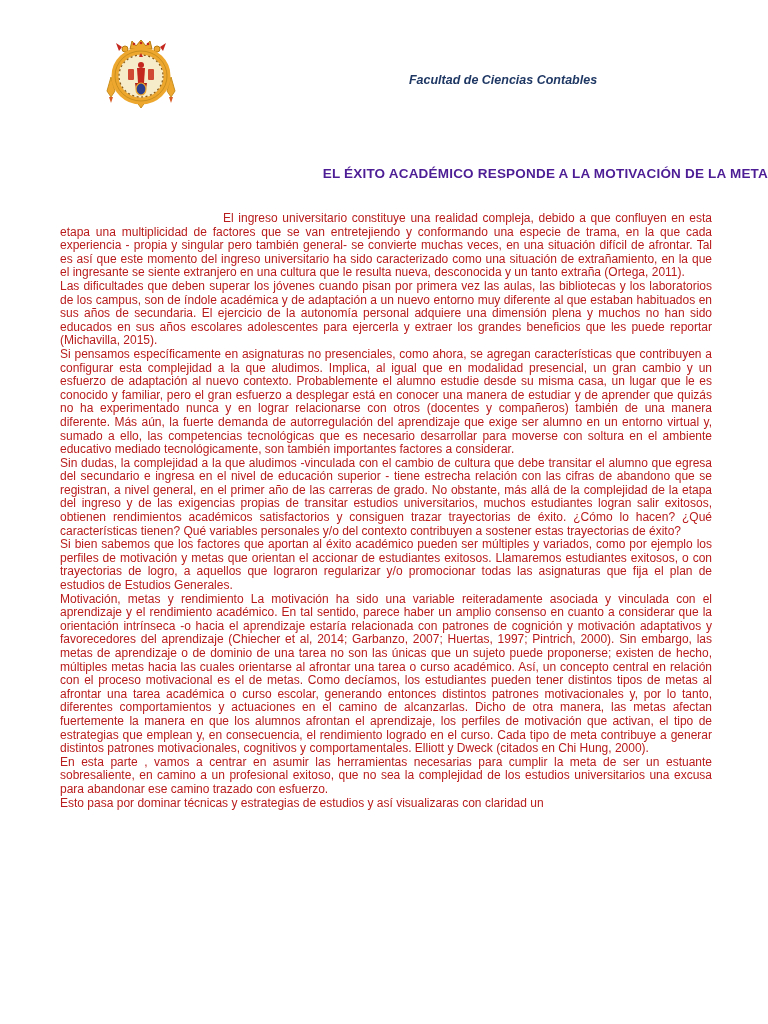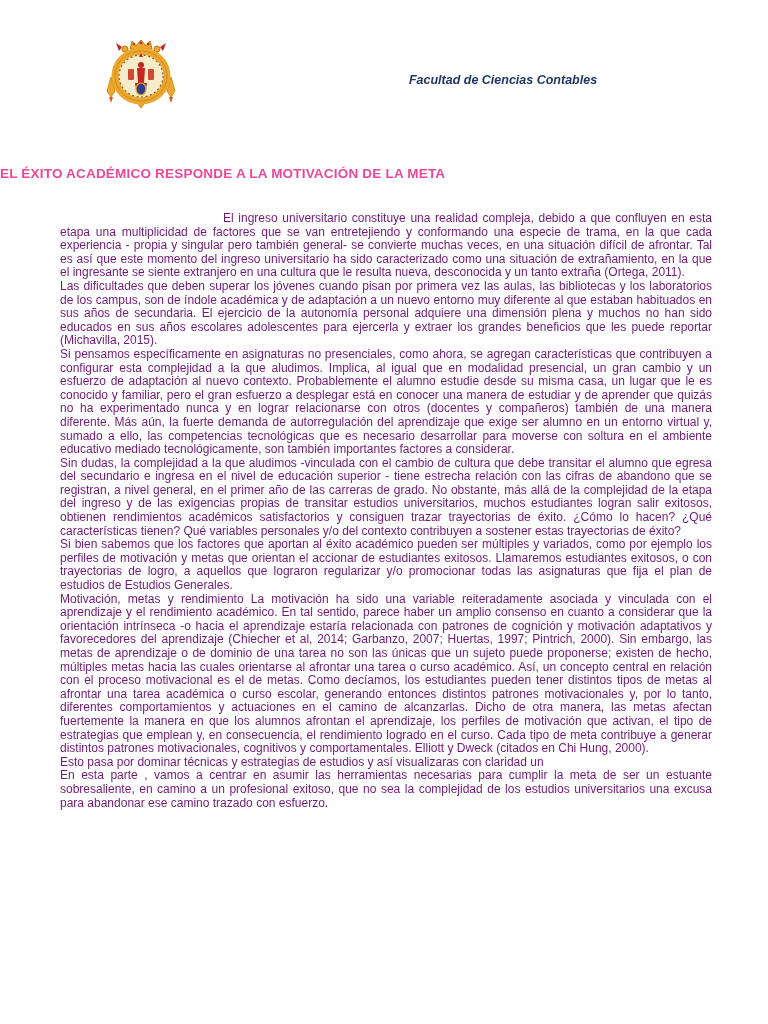--- a/index.html
+++ b/index.html
@@ -30,34 +30,34 @@
     font-size: 12.5px;
     line-height: 14.5px;
     color: #1f3864;
   }
   .doc-title {
     position: absolute;
     left: 0;
     top: 131px;
     width: 100%;
     margin: 0;
-    text-align: left;
+    text-align: right;
     font-size: 13.5px;
     font-weight: bold;
     letter-spacing: 0.2px;
-    color: #ec4899;
+    color: #4c1d95;
   }
   .content {
     position: absolute;
     left: 60px;
     top: 177px;
     width: 652px;
     font-size: 12px;
     line-height: 13.6px;
-    color: #701a75;
+    color: #b91c1c;
     text-align: justify;
   }
   .para { margin: 0; }
   .para.indent-first { text-indent: 163px; }
 </style>
 </head>
 <body>
 
 <div class="page">
 
@@ -105,17 +105,17 @@
 
   <h1 class="doc-title">EL ÉXITO ACADÉMICO RESPONDE A LA MOTIVACIÓN DE LA META</h1>
 
   <div class="content">
     <p class="para indent-first">El ingreso universitario constituye una realidad compleja, debido a que confluyen en esta etapa una multiplicidad de factores que se van entretejiendo y conformando una especie de trama, en la que cada experiencia - propia y singular pero también general- se convierte muchas veces, en una situación difícil de afrontar. Tal es así que este momento del ingreso universitario ha sido caracterizado como una situación de extrañamiento, en la que el ingresante se siente extranjero en una cultura que le resulta nueva, desconocida y un tanto extraña (Ortega, 2011).</p>
     <p class="para">Las dificultades que deben superar los jóvenes cuando pisan por primera vez las aulas, las bibliotecas y los laboratorios de los campus, son de índole académica y de adaptación a un nuevo entorno muy diferente al que estaban habituados en sus años de secundaria. El ejercicio de la autonomía personal adquiere una dimensión plena y muchos no han sido educados en sus años escolares adolescentes para ejercerla y extraer los grandes beneficios que les puede reportar (Michavilla, 2015).</p>
     <p class="para">Si pensamos específicamente en asignaturas no presenciales, como ahora, se agregan características que contribuyen a configurar esta complejidad a la que aludimos. Implica, al igual que en modalidad presencial, un gran cambio y un esfuerzo de adaptación al nuevo contexto. Probablemente el alumno estudie desde su misma casa, un lugar que le es conocido y familiar, pero el gran esfuerzo a desplegar está en conocer una manera de estudiar y de aprender que quizás no ha experimentado nunca y en lograr relacionarse con otros (docentes y compañeros) también de una manera diferente. Más aún, la fuerte demanda de autorregulación del aprendizaje que exige ser alumno en un entorno virtual y, sumado a ello, las competencias tecnológicas que es necesario desarrollar para moverse con soltura en el ambiente educativo mediado tecnológicamente, son también importantes factores a considerar.</p>
     <p class="para">Sin dudas, la complejidad a la que aludimos -vinculada con el cambio de cultura que debe transitar el alumno que egresa del secundario e ingresa en el nivel de educación superior - tiene estrecha relación con las cifras de abandono que se registran, a nivel general, en el primer año de las carreras de grado. No obstante, más allá de la complejidad de la etapa del ingreso y de las exigencias propias de transitar estudios universitarios, muchos estudiantes logran salir exitosos, obtienen rendimientos académicos satisfactorios y consiguen trazar trayectorias de éxito. ¿Cómo lo hacen? ¿Qué características tienen? Qué variables personales y/o del contexto contribuyen a sostener estas trayectorias de éxito?</p>
     <p class="para">Si bien sabemos que los factores que aportan al éxito académico pueden ser múltiples y variados, como por ejemplo los perfiles de motivación y metas que orientan el accionar de estudiantes exitosos. Llamaremos estudiantes exitosos, o con trayectorias de logro, a aquellos que lograron regularizar y/o promocionar todas las asignaturas que fija el plan de estudios de Estudios Generales.</p>
     <p class="para">Motivación, metas y rendimiento La motivación ha sido una variable reiteradamente asociada y vinculada con el aprendizaje y el rendimiento académico. En tal sentido, parece haber un amplio consenso en cuanto a considerar que la orientación intrínseca -o hacia el aprendizaje estaría relacionada con patrones de cognición y motivación adaptativos y favorecedores del aprendizaje (Chiecher et al, 2014; Garbanzo, 2007; Huertas, 1997; Pintrich, 2000). Sin embargo, las metas de aprendizaje o de dominio de una tarea no son las únicas que un sujeto puede proponerse; existen de hecho, múltiples metas hacia las cuales orientarse al afrontar una tarea o curso académico. Así, un concepto central en relación con el proceso motivacional es el de metas. Como decíamos, los estudiantes pueden tener distintos tipos de metas al afrontar una tarea académica o curso escolar, generando entonces distintos patrones motivacionales y, por lo tanto, diferentes comportamientos y actuaciones en el camino de alcanzarlas. Dicho de otra manera, las metas afectan fuertemente la manera en que los alumnos afrontan el aprendizaje, los perfiles de motivación que activan, el tipo de estrategias que emplean y, en consecuencia, el rendimiento logrado en el curso. Cada tipo de meta contribuye a generar distintos patrones motivacionales, cognitivos y comportamentales. Elliott y Dweck (citados en Chi Hung, 2000).</p>
+    <p class="para">En esta parte , vamos a centrar en asumir las herramientas necesarias para cumplir la meta de ser un estuante sobresaliente, en camino a un profesional exitoso, que no sea la complejidad de los estudios universitarios una excusa para abandonar ese camino trazado con esfuerzo.</p>
     <p class="para">Esto pasa por dominar técnicas y estrategias de estudios y así visualizaras con claridad un</p>
-    <p class="para">En esta parte , vamos a centrar en asumir las herramientas necesarias para cumplir la meta de ser un estuante sobresaliente, en camino a un profesional exitoso, que no sea la complejidad de los estudios universitarios una excusa para abandonar ese camino trazado con esfuerzo.</p>
   </div>
 
 </div>
 
 </body></html>

